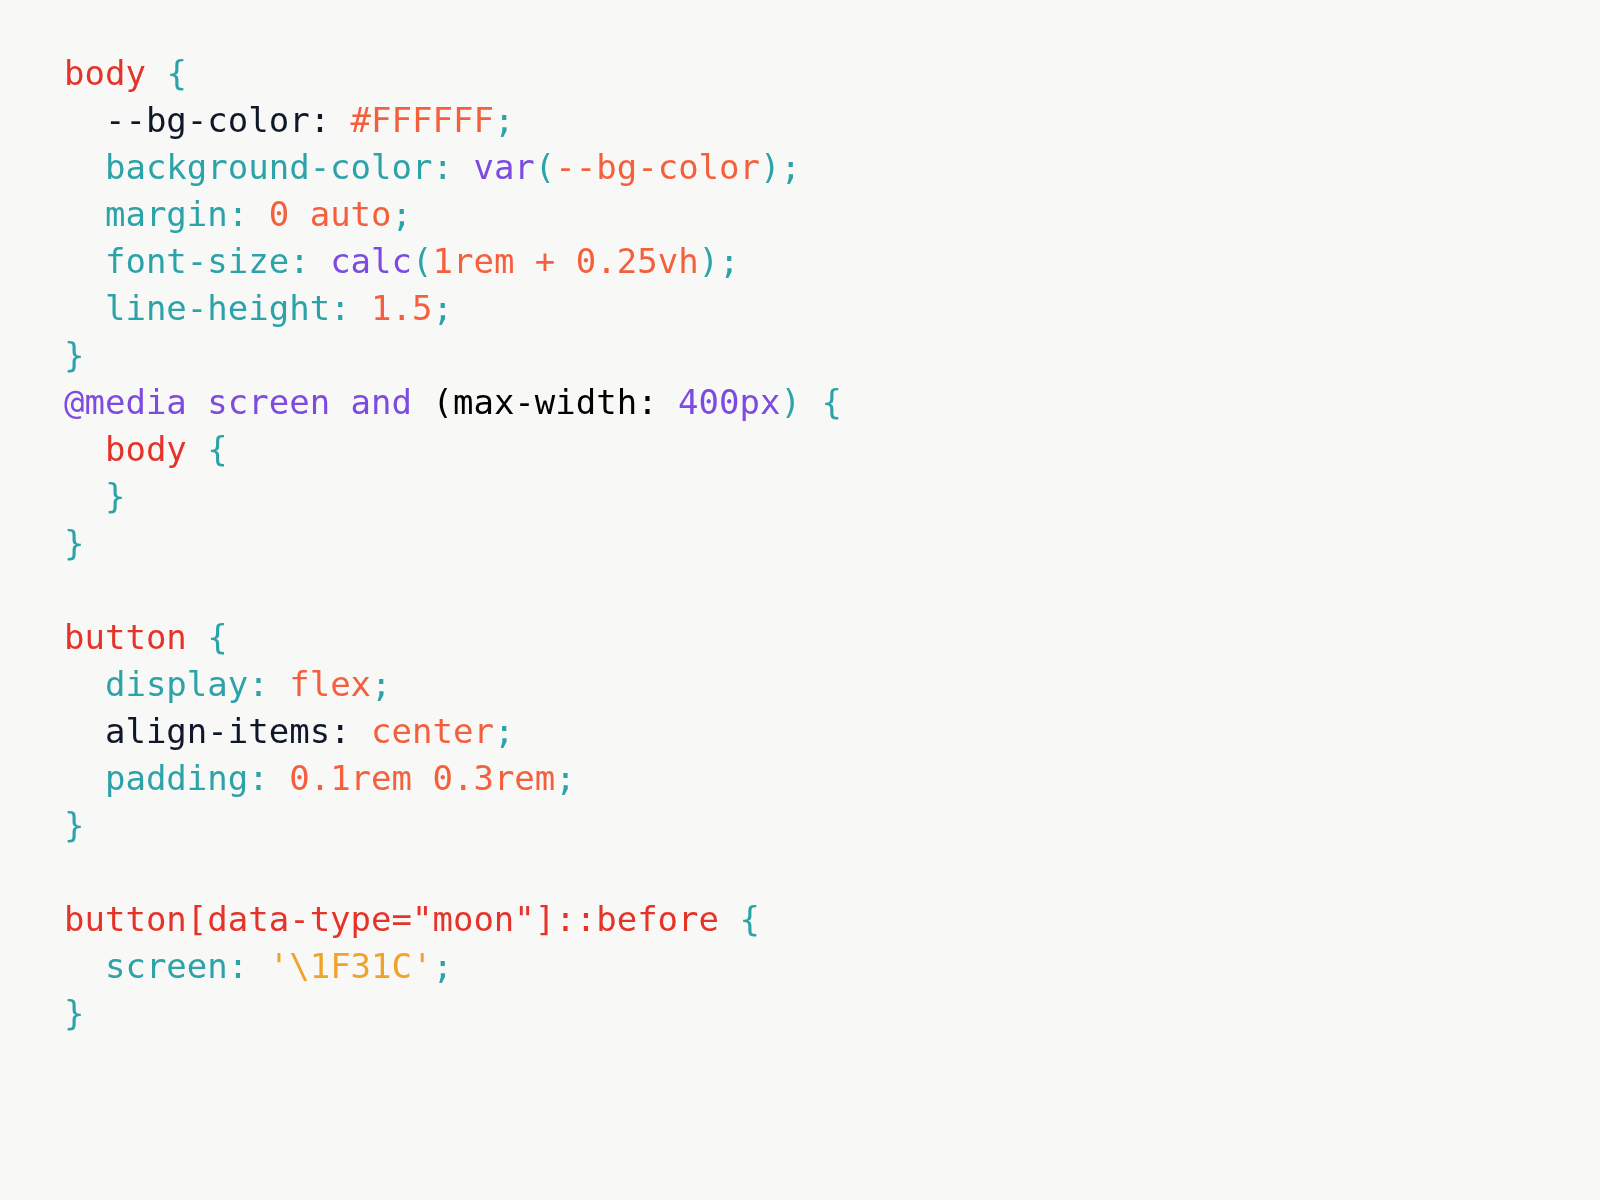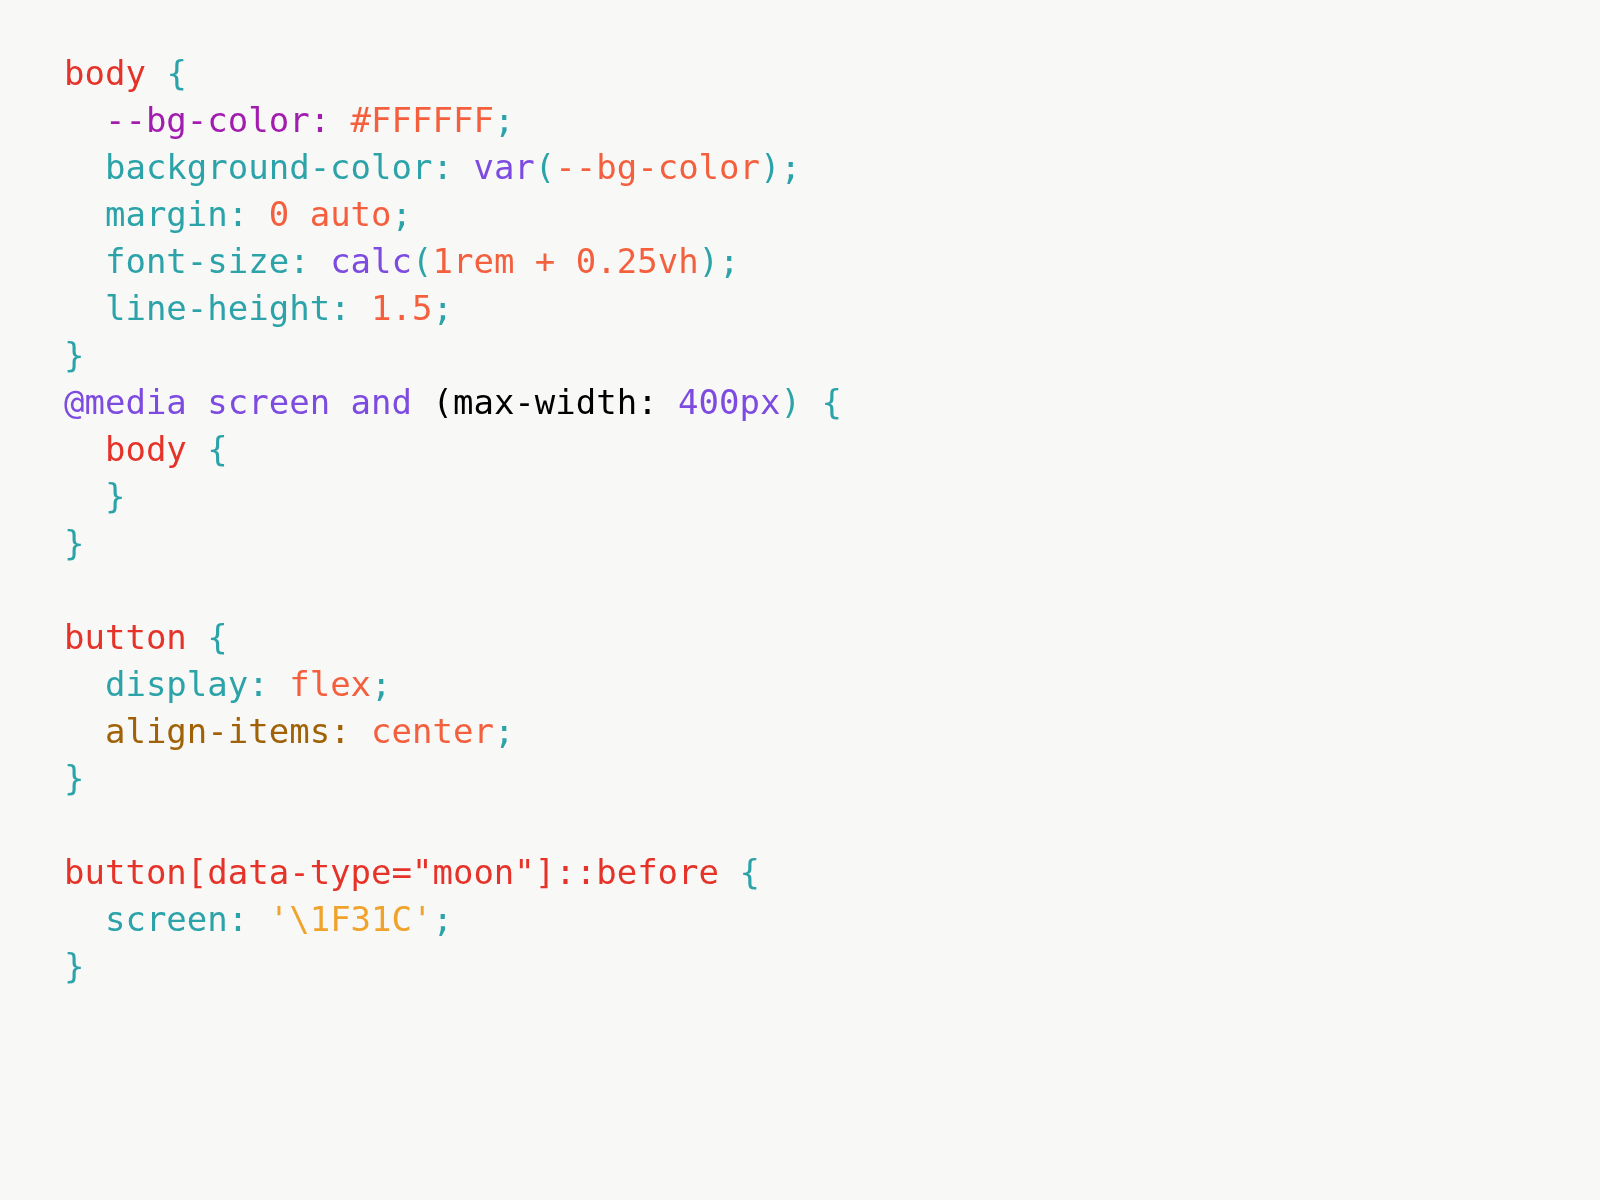--- a/index.html
+++ b/index.html
@@ -49,33 +49,34 @@
   .tok-punc  { color: #2ba3a9; }
   .tok-val   { color: #f4603e; }  
   .tok-fn    { color: #7d4be0; }  
   .tok-str   { color: #f0a32c; }  
 </style>
 </head>
 <body style="background: rgb(248, 248, 247);">
 
 <div id="code-surface" style="background: rgb(248, 248, 247);">
   <pre class="code-block" id="code-block" style="font-size: 34px; line-height: 47px;"><span class="line"><span class="tok-sel" style="color: rgb(230, 51, 41);">body</span><span class="tok-punc" style="color: rgb(43, 163, 169);"> </span><span class="tok-punc" style="color: rgb(43, 163, 169);">{</span>
-</span><span class="line"><span class="tok-prop" style="color: #a21caf;">  --bg-color:</span><span class="tok-punc" style="color: rgb(43, 163, 169);"> </span><span class="tok-val" style="color: rgb(244, 96, 62);">#FFFFFF</span><span class="tok-punc" style="color: rgb(43, 163, 169);">;</span>
+</span><span class="line"><span class="tok-prop" style="color: #0f172a;">  --bg-color:</span><span class="tok-punc" style="color: rgb(43, 163, 169);"> </span><span class="tok-val" style="color: rgb(244, 96, 62);">#FFFFFF</span><span class="tok-punc" style="color: rgb(43, 163, 169);">;</span>
 </span><span class="line"><span class="tok-prop" style="color: rgb(43, 163, 169);">  background-color:</span><span class="tok-punc" style="color: rgb(43, 163, 169);"> </span><span class="tok-fn" style="color: rgb(125, 75, 224);">var</span><span class="tok-punc" style="color: rgb(43, 163, 169);">(</span><span class="tok-val" style="color: rgb(244, 96, 62);">--bg-color</span><span class="tok-punc" style="color: rgb(43, 163, 169);">)</span><span class="tok-punc" style="color: rgb(43, 163, 169);">;</span>
 </span><span class="line"><span class="tok-prop" style="color: rgb(43, 163, 169);">  margin:</span><span class="tok-punc" style="color: rgb(43, 163, 169);"> </span><span class="tok-val" style="color: rgb(244, 96, 62);">0 auto</span><span class="tok-punc" style="color: rgb(43, 163, 169);">;</span>
 </span><span class="line"><span class="tok-prop" style="color: rgb(43, 163, 169);">  font-size:</span><span class="tok-punc" style="color: rgb(43, 163, 169);"> </span><span class="tok-fn" style="color: rgb(125, 75, 224);">calc</span><span class="tok-punc" style="color: rgb(43, 163, 169);">(</span><span class="tok-val" style="color: rgb(244, 96, 62);">1rem + 0.25vh</span><span class="tok-punc" style="color: rgb(43, 163, 169);">)</span><span class="tok-punc" style="color: rgb(43, 163, 169);">;</span>
 </span><span class="line"><span class="tok-prop" style="color: rgb(43, 163, 169);">  line-height:</span><span class="tok-punc" style="color: rgb(43, 163, 169);"> </span><span class="tok-val" style="color: rgb(244, 96, 62);">1.5</span><span class="tok-punc" style="color: rgb(43, 163, 169);">;</span>
 </span><span class="line"><span class="tok-punc" style="color: rgb(43, 163, 169);">}</span>
 </span><span class="line"><span class="tok-fn" style="color: rgb(125, 75, 224);">@media screen and </span><span class="tok-prop" style="color: #000000;">(max-width: </span><span class="tok-fn" style="color: rgb(125, 75, 224);">400px</span><span class="tok-punc" style="color: rgb(43, 163, 169);">) {</span>
 </span><span class="line"><span class="tok-punc" style="color: rgb(43, 163, 169);">  </span><span class="tok-sel" style="color: rgb(230, 51, 41);">body</span><span class="tok-punc" style="color: rgb(43, 163, 169);"> {</span>
 </span><span class="line"><span class="tok-punc" style="color: rgb(43, 163, 169);">  }</span>
 </span><span class="line"><span class="tok-punc" style="color: rgb(43, 163, 169);">}</span>
 </span><span class="line"><span class="tok-punc" style="color: rgb(43, 163, 169);"> </span>
 </span><span class="line"><span class="tok-sel" style="color: rgb(230, 51, 41);">button</span><span class="tok-punc" style="color: rgb(43, 163, 169);"> {</span>
 </span><span class="line"><span class="tok-prop" style="color: rgb(43, 163, 169);">  display:</span><span class="tok-punc" style="color: rgb(43, 163, 169);"> </span><span class="tok-val" style="color: rgb(244, 96, 62);">flex</span><span class="tok-punc" style="color: rgb(43, 163, 169);">;</span>
-</span><span class="line"><span class="tok-prop" style="color: #a16207;">  align-items:</span><span class="tok-punc" style="color: rgb(43, 163, 169);"> </span><span class="tok-val" style="color: rgb(244, 96, 62);">center</span><span class="tok-punc" style="color: rgb(43, 163, 169);">;</span>
+</span><span class="line"><span class="tok-prop" style="color: #0f172a;">  align-items:</span><span class="tok-punc" style="color: rgb(43, 163, 169);"> </span><span class="tok-val" style="color: rgb(244, 96, 62);">center</span><span class="tok-punc" style="color: rgb(43, 163, 169);">;</span>
+</span><span class="line"><span class="tok-prop" style="color: rgb(43, 163, 169);">  padding:</span><span class="tok-punc" style="color: rgb(43, 163, 169);"> </span><span class="tok-val" style="color: rgb(244, 96, 62);">0.1rem 0.3rem</span><span class="tok-punc" style="color: rgb(43, 163, 169);">;</span>
 </span><span class="line"><span class="tok-punc" style="color: rgb(43, 163, 169);">}</span>
 </span><span class="line"><span class="tok-punc" style="color: rgb(43, 163, 169);"> </span>
 </span><span class="line"><span class="tok-sel" style="color: rgb(230, 51, 41);">button[data-type="moon"]::before</span><span class="tok-punc" style="color: rgb(43, 163, 169);"> {</span>
 </span><span class="line"><span class="tok-prop" style="color: rgb(43, 163, 169);">  screen:</span><span class="tok-punc" style="color: rgb(43, 163, 169);"> </span><span class="tok-str" style="color: rgb(240, 163, 44);">'\1F31C'</span><span class="tok-punc" style="color: rgb(43, 163, 169);">;</span>
 </span><span class="line"><span class="tok-punc" style="color: rgb(43, 163, 169);">}</span>
 </span></pre>
 </div>
 
 </body></html>

